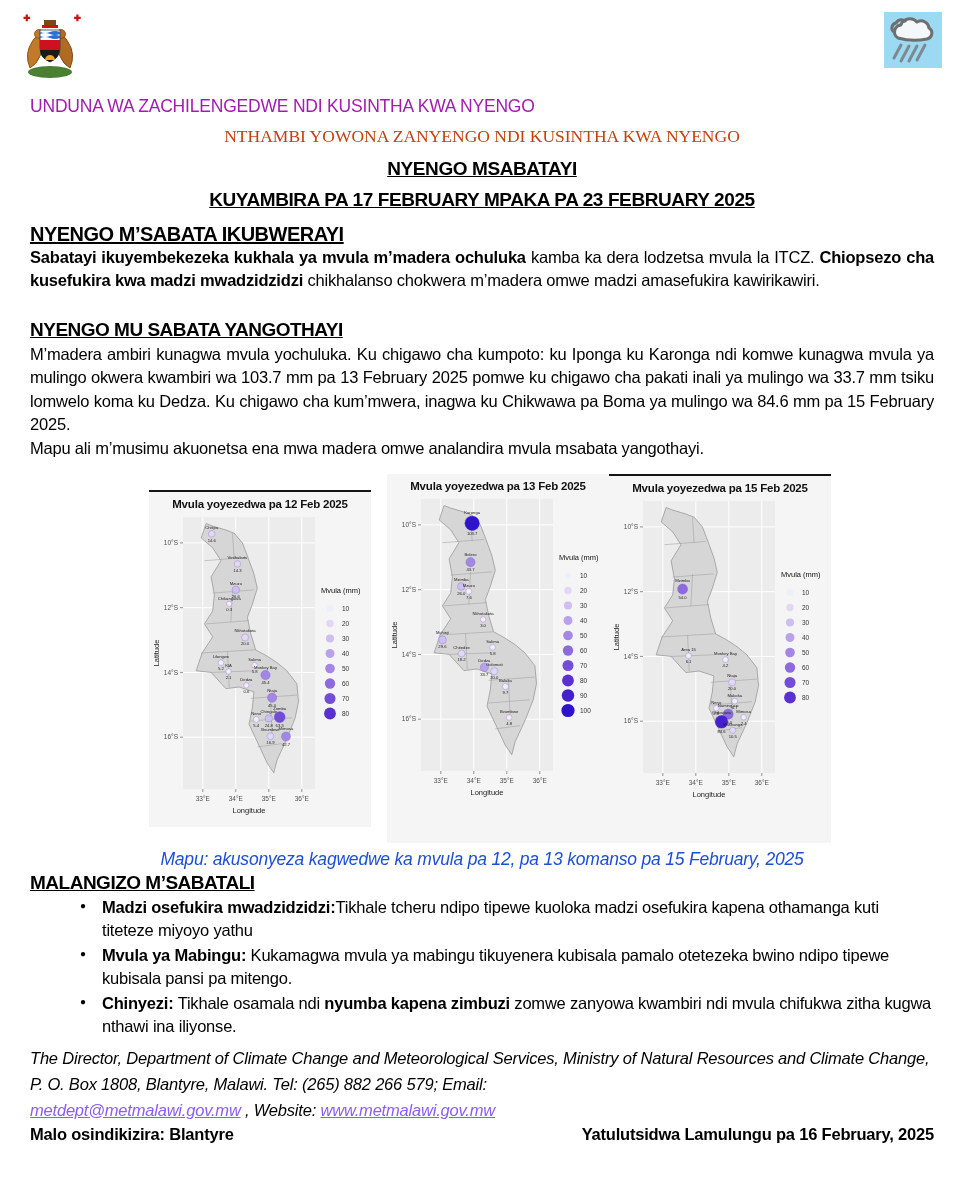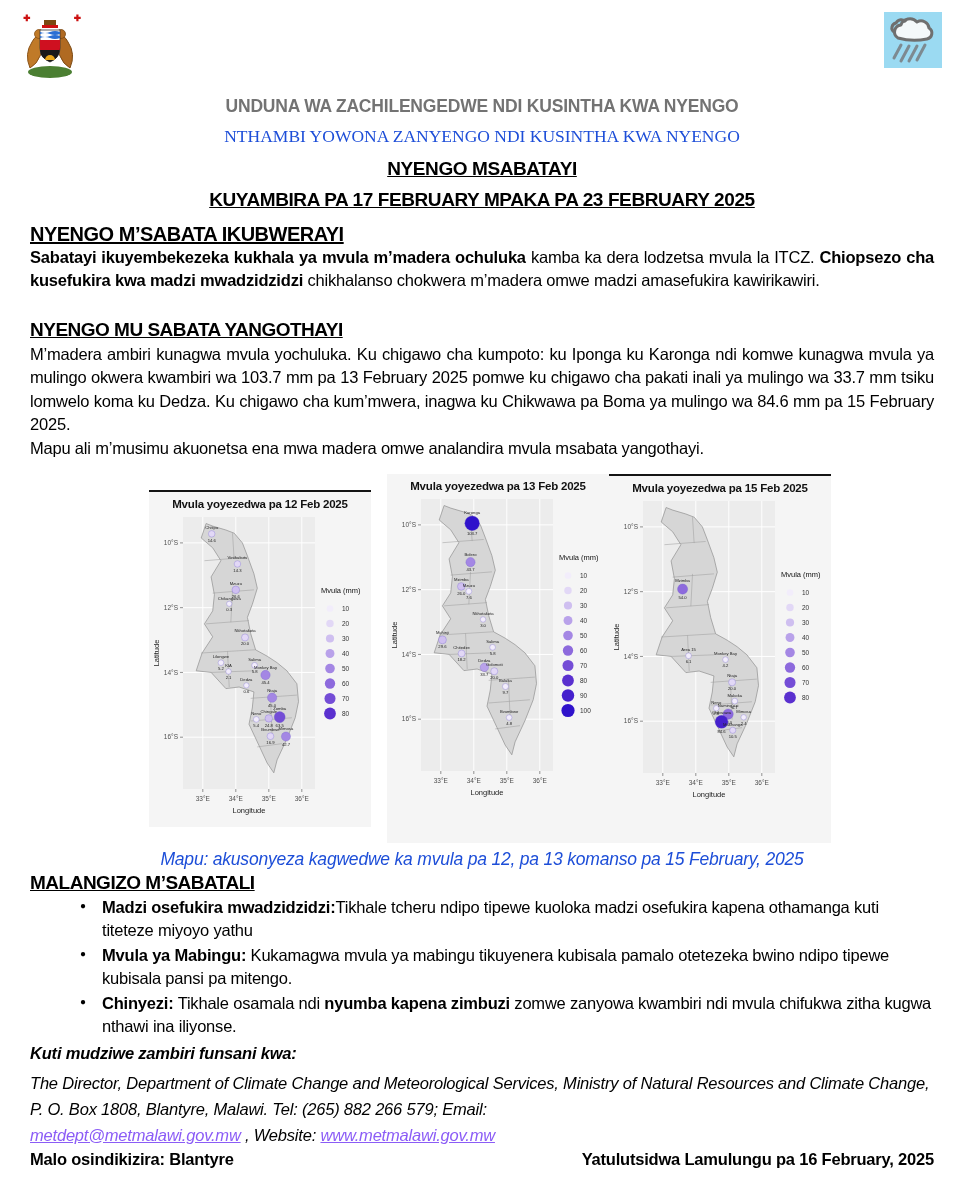--- a/index.html
+++ b/index.html
@@ -4,22 +4,22 @@
 <style>
   html,body{margin:0;padding:0;background:#fff;}
   .page{position:relative;width:964px;height:1183px;background:#ffffff;overflow:hidden;
         font-family:"Liberation Sans",sans-serif;color:#000;box-sizing:border-box;
         padding:0 30px;}
   
   .coa{position:absolute;left:18px;top:8px;width:64px;height:72px;}
   .wxicon{position:absolute;left:884px;top:12px;width:58px;height:56px;}
   
   .content{padding-top:96px;}
-  .t1{color:#737373;font-weight:bold;font-size:17.5px;text-align:center;letter-spacing:-0.2px;}
-  .t2{color:#1d4ed8;font-family:"Liberation Serif",serif;font-size:17.5px;text-align:center;margin-top:9px;}
+  .t1{color:#a21caf;font-weight:normal;font-size:17.5px;text-align:left;letter-spacing:-0.2px;}
+  .t2{color:#c2410c;font-family:"Liberation Serif",serif;font-size:17.5px;text-align:center;margin-top:9px;}
   .t3{font-weight:bold;font-size:19px;text-align:center;text-decoration:underline;margin-top:11px;letter-spacing:-0.4px;}
   .t4{font-weight:bold;font-size:19px;text-align:center;text-decoration:underline;margin-top:9px;letter-spacing:-0.4px;}
   .h-section{font-weight:bold;font-size:20px;text-decoration:underline;margin-top:12px;letter-spacing:-0.5px;}
   .h-section2{font-weight:bold;font-size:19px;text-decoration:underline;margin-top:26px;letter-spacing:-0.5px;}
   .h-section3{font-weight:bold;font-size:19px;text-decoration:underline;margin-top:2px;letter-spacing:-0.5px;}
   .para{font-size:16.5px;line-height:1.42;text-align:justify;letter-spacing:-0.2px;}
   .para b,.bullets b{letter-spacing:-0.2px;}
   
   .maps-row{display:flex;justify-content:center;margin-top:14px;}
   .map-fig{width:222px;background:#f5f5f5;margin:0 0px;padding:3px 0 0 0;}
@@ -421,21 +421,20 @@
 
     <div class="caption">Mapu: akusonyeza kagwedwe ka mvula pa 12,  pa 13 komanso pa 15 February, 2025</div>
 
     <div class="h-section3">MALANGIZO M’SABATALI</div>
     <ul class="bullets">
         <li><b>Madzi osefukira mwadzidzidzi:</b><span>Tikhale tcheru ndipo tipewe kuoloka madzi osefukira kapena othamanga kuti titeteze miyoyo yathu</span></li>
         <li><b>Mvula ya Mabingu:</b><span> Kukamagwa mvula ya mabingu tikuyenera kubisala pamalo otetezeka bwino ndipo tipewe kubisala pansi pa mitengo.</span></li>
         <li><b>Chinyezi:</b><span> Tikhale osamala ndi </span><b>nyumba kapena zimbuzi</b><span> zomwe zanyowa kwambiri ndi mvula chifukwa zitha kugwa nthawi ina iliyonse.</span></li>
       </ul>
 
-    <div class="contact-lead">Kuti mudziwe zambiri funsani kwa:</div>
     <p class="contact-body" style="margin:8px 0 0 0">
       <span>The Director, Department of Climate Change and Meteorological Services, Ministry of Natural Resources and Climate Change, P. O. Box 1808, Blantyre, Malawi. Tel: (265) 882 266 579; Email:</span><br>
       <a href="#">metdept@metmalawi.gov.mw</a><span> , Website: </span><a href="#">www.metmalawi.gov.mw</a>
     </p>
 
     <div class="footer-row">
       <span>Malo osindikizira: Blantyre</span>
       <span>Yatulutsidwa Lamulungu pa 16 February, 2025</span>
     </div>
   </div>

